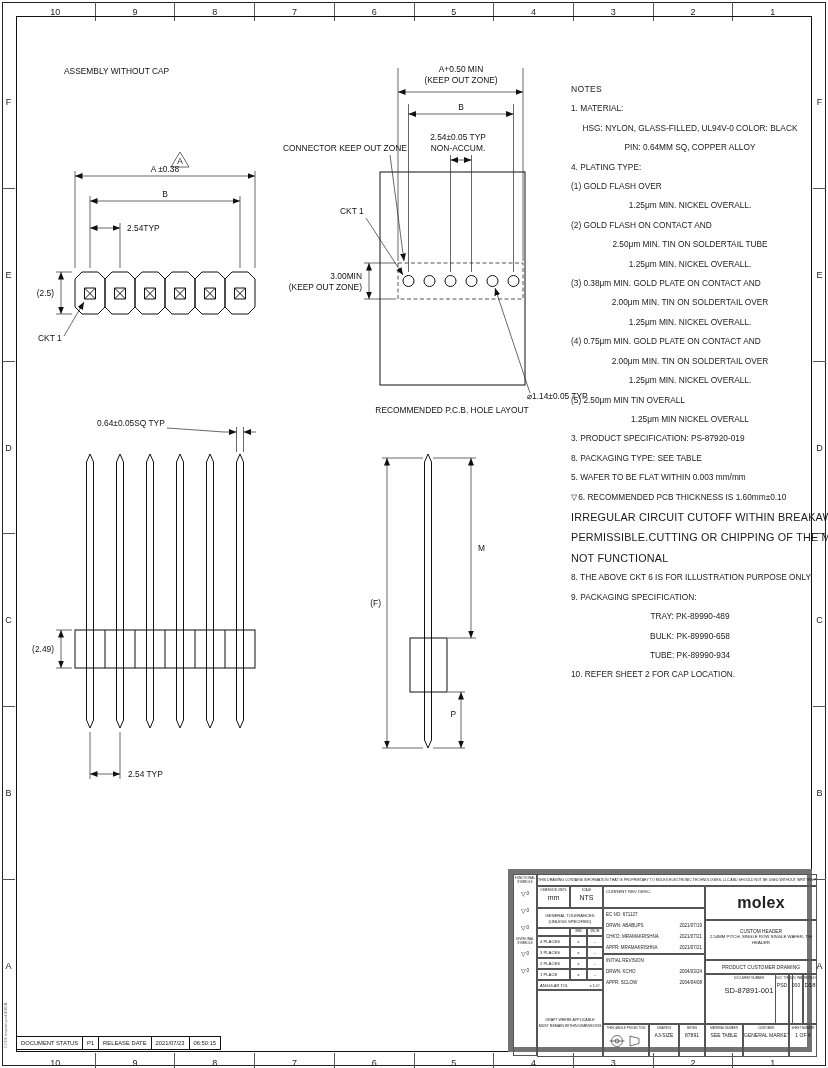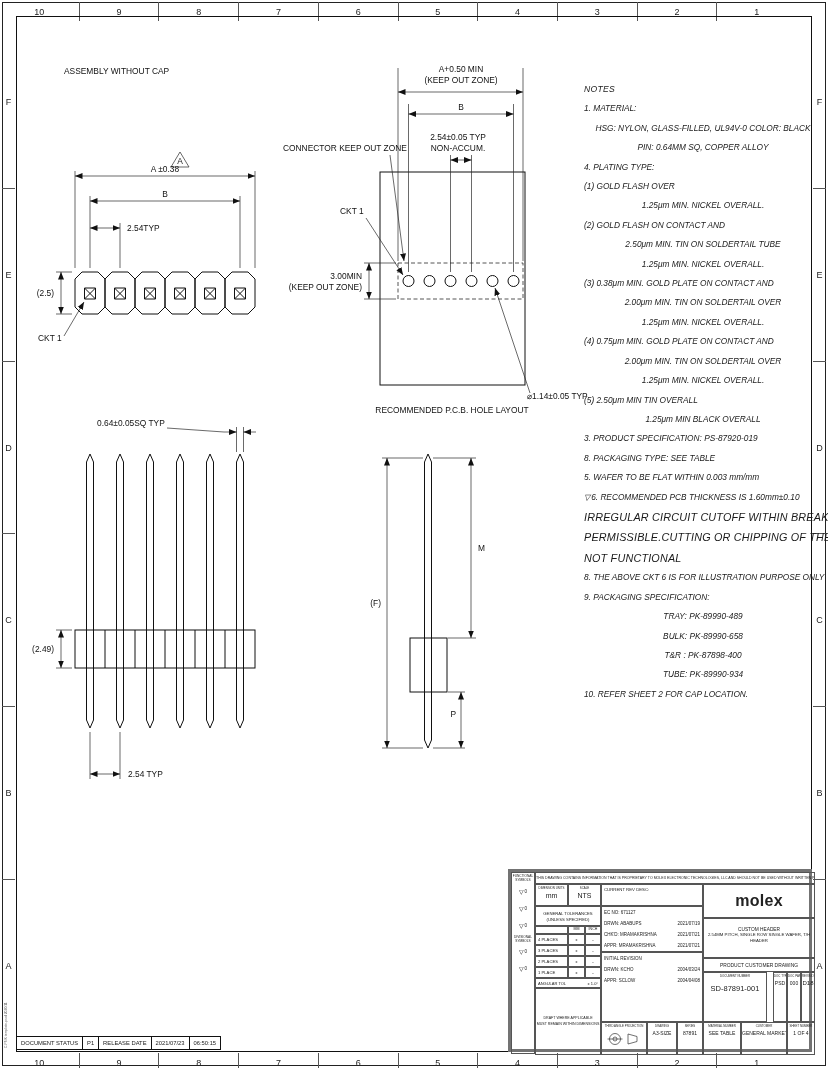--- a/index.html
+++ b/index.html
@@ -2,44 +2,44 @@
 <html><head>
 <meta charset="utf-8">
 <style>
   * { margin:0; padding:0; box-sizing:border-box; }
   html,body { background:#9a9a9a; }
   .sheet { position:relative; width:828px; height:1068px; background:#ffffff;
            font-family:"Liberation Sans", sans-serif; color:#1a1a1a; overflow:hidden; margin:0 auto; }
   .frame-outer { position:absolute; left:2px; top:2px; width:824px; height:1064px; border:1px solid #222; }
   .frame-inner { position:absolute; left:16px; top:16px; width:796px; height:1036px; border:1.3px solid #111; }
 
-  .gridbar { position:absolute; left:0; width:796px; height:19px; display:flex;text-align:right; }
+  .gridbar { position:absolute; left:16px; width:796px; height:19px; display:flex;text-align:right; }
   .gridbar-top { top:2px; } .gridbar-bottom { top:1053px; }
   .gcell { flex:1; display:flex; align-items:center; justify-content:center; font-size:9px; color:#222; border-right:1px solid #555; }
   .gcell:last-child { border-right:none; }
   .gridbar-v { position:absolute; top:16px; height:1036px; width:13px; display:flex; flex-direction:column; }
   .gridbar-left { left:2px; } .gridbar-right { left:813px; }
   .gvcell { flex:1; display:flex; align-items:center; justify-content:center; font-size:9px; color:#222; border-bottom:1px solid #555; }
   .gvcell:last-child { border-bottom:none; }
 
   .cad { position:absolute; left:0; top:0; }
   .cad .obj  { stroke:#111; fill:none; stroke-width:1; }
   .cad .objw { stroke:#111; fill:#fff; stroke-width:1; }
   .cad .dim  { stroke:#2a2a2a; fill:none; stroke-width:0.7; }
   .cad .dash { stroke-dasharray:4 2.5; stroke-width:0.8; }
   .cad text  { fill:#111; font-size:8.4px; font-family:"Liberation Sans", sans-serif; }
 
-  .notes { position:absolute; left:584px; top:80px; width:230px;font-style:italic; }
+  .notes { position:absolute; left:571px; top:80px; width:230px; }
   .nh { font-size:8.6px; line-height:19.4px; letter-spacing:0.3px; }
   .nl { font-size:8.3px; line-height:19.4px; white-space:nowrap; }
   .nl.ind { padding-left:8px;text-align:center; }
   .nl.big { font-size:10.8px; line-height:20.5px; letter-spacing:0.2px; }
   .flagtri { font-size:8px; margin-right:1px; }
 
-  .tb { position:absolute; left:508px; top:869px; width:304px; height:183px; border:3px solid #737373; background:#fff; }
+  .tb { position:absolute; left:508px; top:869px; width:304px; height:183px; border:5px solid #737373; background:#fff; }
   .tbc { position:absolute; border:0.5px solid #555; overflow:hidden; }
   .chead { font-size:2.9px; color:#222; text-align:center; padding-top:1px; white-space:nowrap; }
   .cval  { font-size:5px; text-align:center; margin-top:2px; white-space:nowrap; }
   .symcol { left:0; top:0; width:24px; height:182px; }
   .symhead { font-size:3.2px; text-align:center; padding-top:2px; line-height:1.2; }
   .symrow { display:flex; align-items:center; justify-content:center; gap:1px; font-size:4.5px; height:17px; }
   .tri { font-size:6px; }
   .disclaimer { left:24px; top:0; width:280px; height:12px; font-size:3.55px; text-align:center; padding-top:3px; white-space:nowrap; }
   .units { left:24px; top:12px; width:33px; height:22px; }
   .scale { left:57px; top:12px; width:33px; height:22px; }
@@ -63,21 +63,21 @@
   .sercell  { left:166px; top:150px; width:26px; height:33px; }
   .matcell  { left:192px; top:150px; width:38px; height:33px; }
   .custcell { left:230px; top:150px; width:46px; height:33px; }
   .sheetcell{ left:276px; top:150px; width:28px; height:33px; }
   .logocell { left:192px; top:12px; width:112px; height:34px; display:flex; align-items:center; justify-content:center;
               font-weight:bold; font-size:16px; letter-spacing:0.3px; color:#222; }
   .titlecell{ left:192px; top:46px; width:112px; height:40px; text-align:center; }
   .pt1 { font-size:4.8px; margin-top:8px; }
   .pt2 { font-size:4.3px; line-height:1.5; }
   .pcdcell { left:192px; top:86px; width:112px; height:14px; font-size:4.9px; text-align:center; padding-top:4px; }
-  .docnumcell { left:192px; top:100px; width:64px; height:50px; }
+  .docnumcell { left:192px; top:100px; width:88px; height:50px; }
   .docnum { font-size:7.5px; text-align:center; margin-top:6px; white-space:nowrap; }
   .doctypecell { left:262px; top:100px; width:14px; height:50px; }
   .docpartcell { left:276px; top:100px; width:14px; height:50px; }
   .revcell { left:290px; top:100px; width:14px; height:50px; }
   .revval { font-size:6px; }
   .ps { stroke:#333; fill:none; stroke-width:0.7; }
 
   .statusbar { position:absolute; left:16px; top:1036px; height:14px; display:flex; border:1px solid #111; background:#fff; font-size:5.8px; }
   .sb-cell { display:flex; align-items:center; padding:0 4px; border-right:1px solid #111; white-space:nowrap; }
   .sb-cell:last-child { border-right:none; }
@@ -301,35 +301,34 @@
     <div class="nl">(2) GOLD FLASH ON CONTACT AND</div>
     <div class="nl ind">2.50μm MIN. TIN ON SOLDERTAIL TUBE</div>
     <div class="nl ind">1.25μm MIN. NICKEL OVERALL.</div>
     <div class="nl">(3) 0.38μm MIN. GOLD PLATE ON CONTACT AND</div>
     <div class="nl ind">2.00μm MIN. TIN ON SOLDERTAIL OVER</div>
     <div class="nl ind">1.25μm MIN. NICKEL OVERALL.</div>
     <div class="nl">(4) 0.75μm MIN. GOLD PLATE ON CONTACT AND</div>
     <div class="nl ind">2.00μm MIN. TIN ON SOLDERTAIL OVER</div>
     <div class="nl ind">1.25μm MIN. NICKEL OVERALL.</div>
     <div class="nl">(5) 2.50μm MIN TIN OVERALL</div>
-    <div class="nl ind">1.25μm MIN BLACK OVERALL</div>
+    <div class="nl ind">1.25μm MIN NICKEL OVERALL</div>
     <div class="nl">3. PRODUCT SPECIFICATION: PS-87920-019</div>
     <div class="nl">8. PACKAGING TYPE: SEE TABLE</div>
     <div class="nl">5. WAFER TO BE FLAT WITHIN 0.003 mm/mm</div>
     <div class="nl">
       <span class="flagtri">▽</span><span>6. RECOMMENDED PCB THICKNESS IS 1.60mm±0.10</span>
     </div>
     <div class="nl big">IRREGULAR CIRCUIT CUTOFF WITHIN BREAKAWAY</div>
     <div class="nl big">PERMISSIBLE.CUTTING OR CHIPPING OF THE MAT</div>
     <div class="nl big">NOT FUNCTIONAL</div>
     <div class="nl">8. THE ABOVE CKT 6 IS FOR ILLUSTRATION PURPOSE ONLY</div>
     <div class="nl">9. PACKAGING SPECIFICATION:</div>
     <div class="nl ind">TRAY: PK-89990-489</div>
     <div class="nl ind">BULK: PK-89990-658</div>
-    <div class="nl ind">T&amp;R : PK-87898-400</div>
     <div class="nl ind">TUBE: PK-89990-934</div>
     <div class="nl">10. REFER SHEET 2 FOR CAP LOCATION.</div>
   </div>
 
   <div class="tb">
     <div class="tbc symcol">
       <div class="symhead">FUNCTIONAL SYMBOLS</div>
       <div class="symrow">
           <span class="tri">▽</span>
           <span>0</span>

